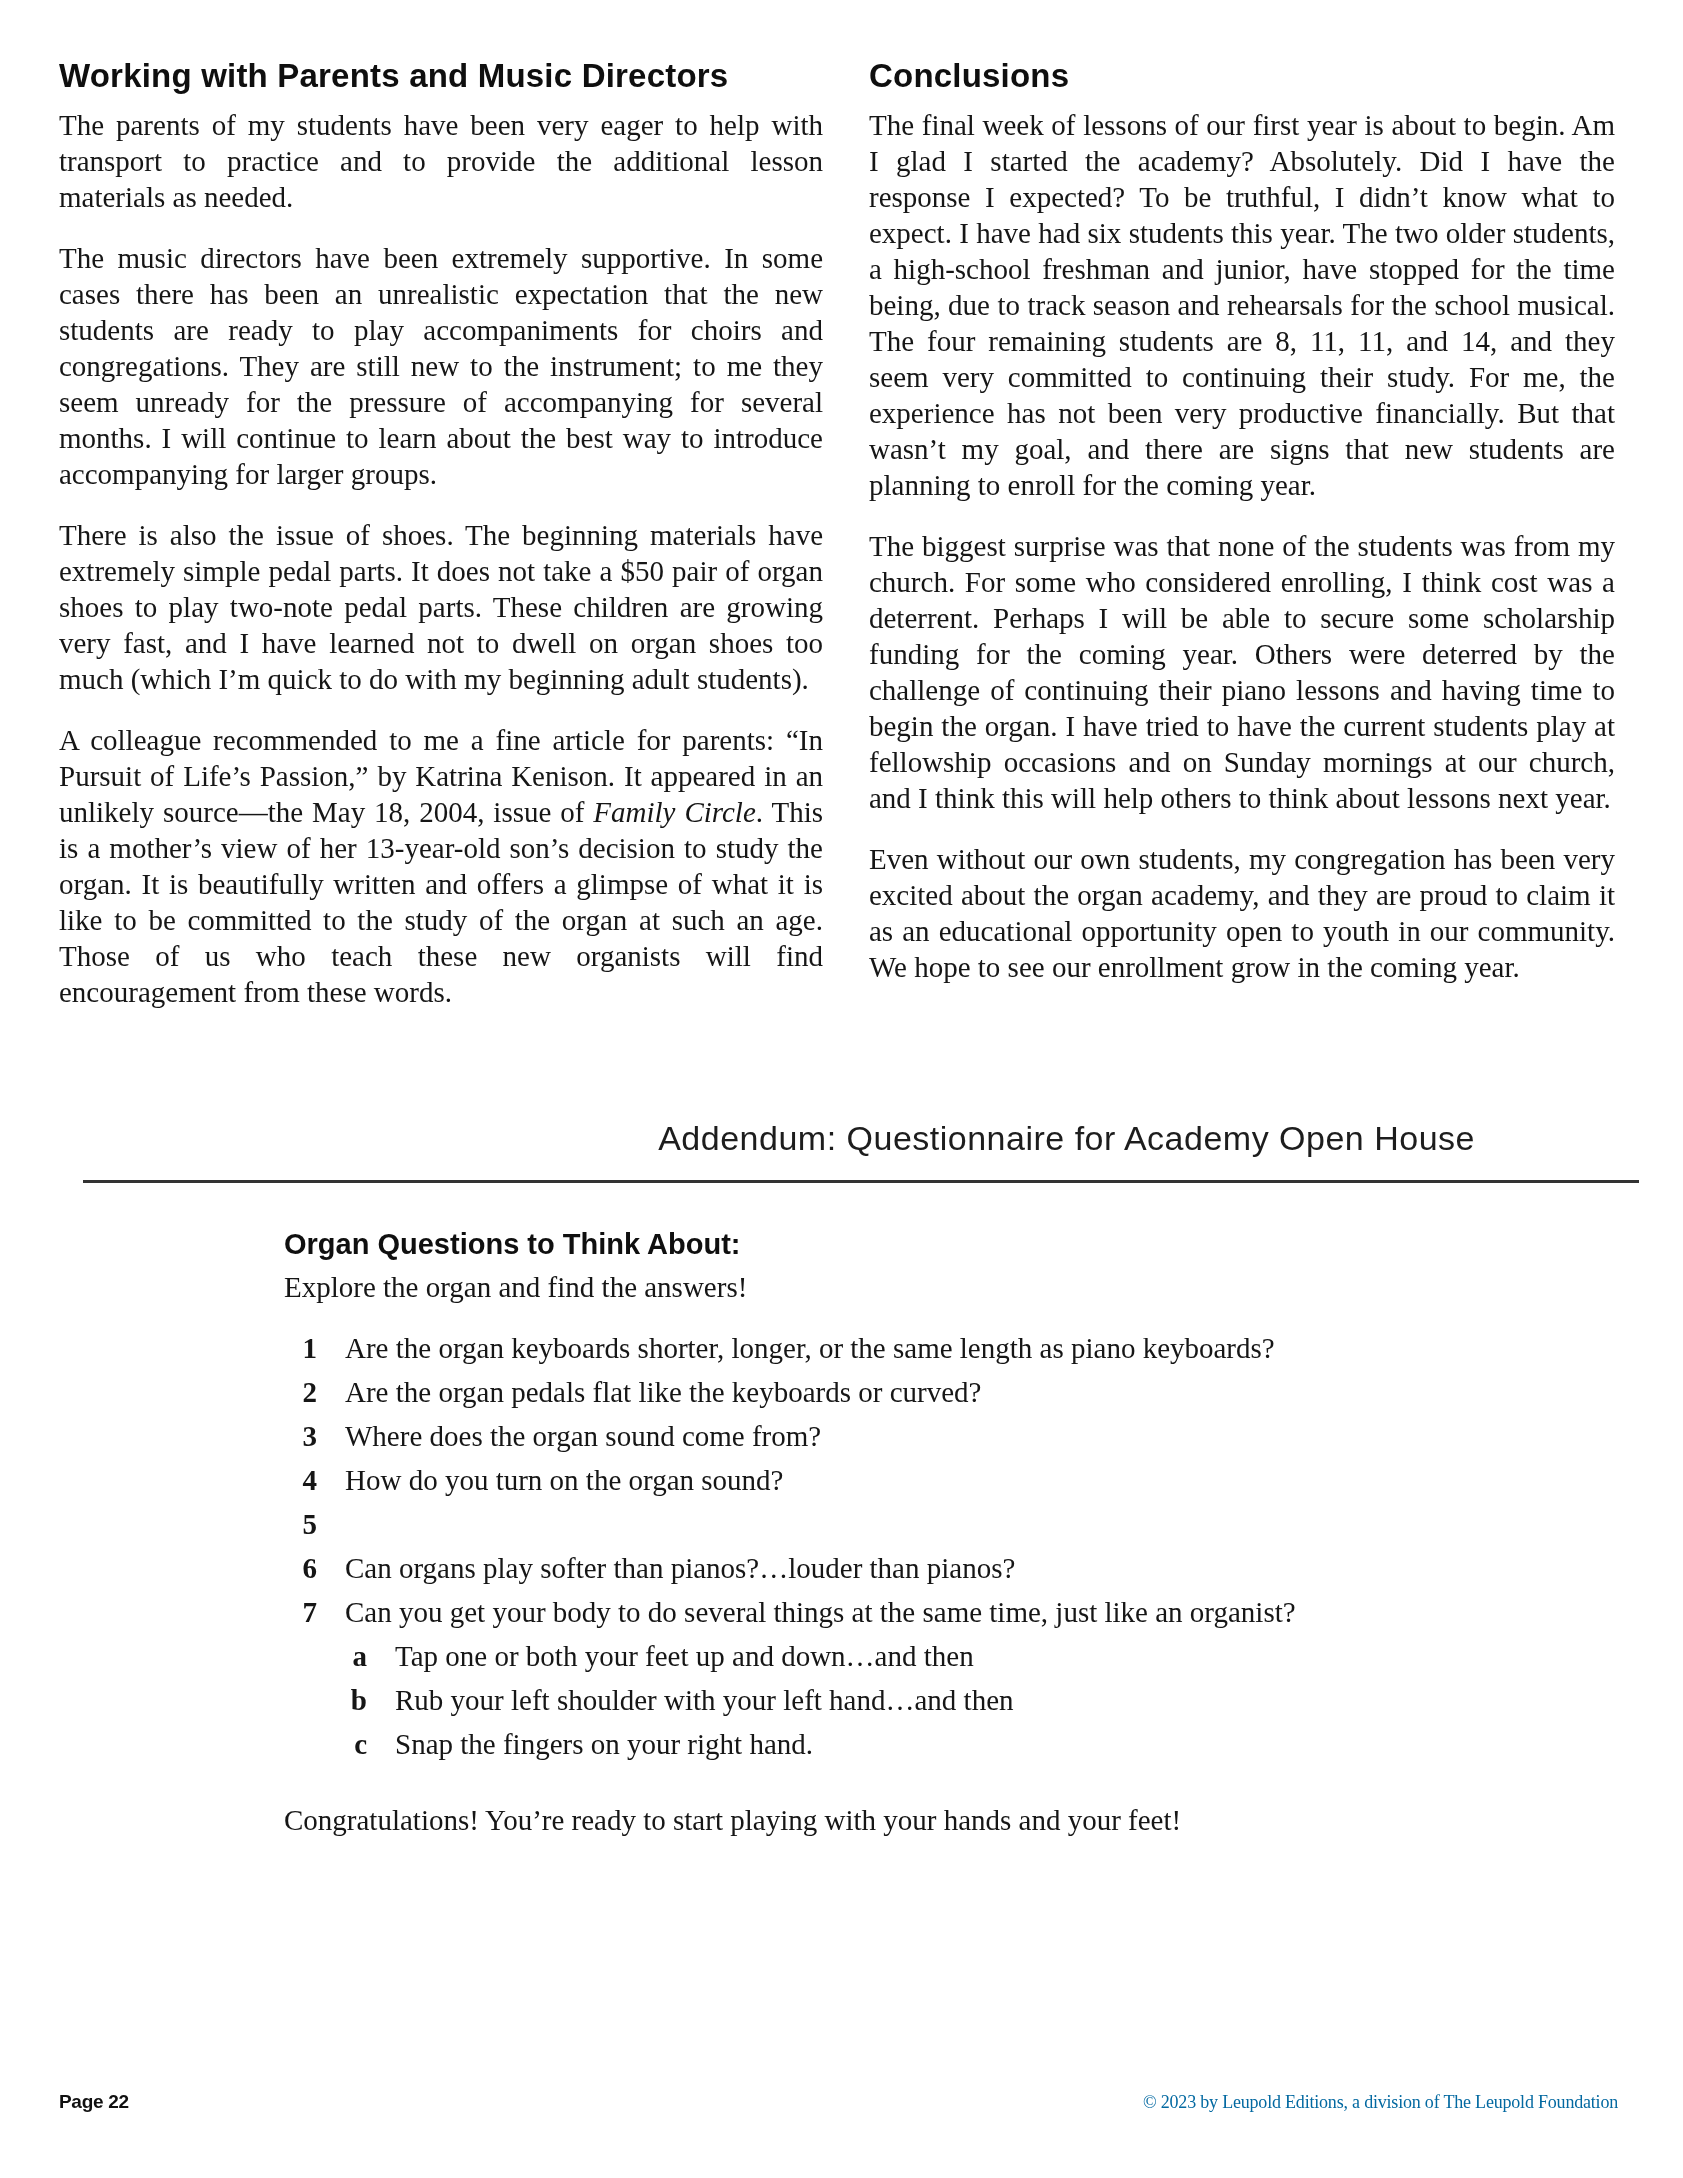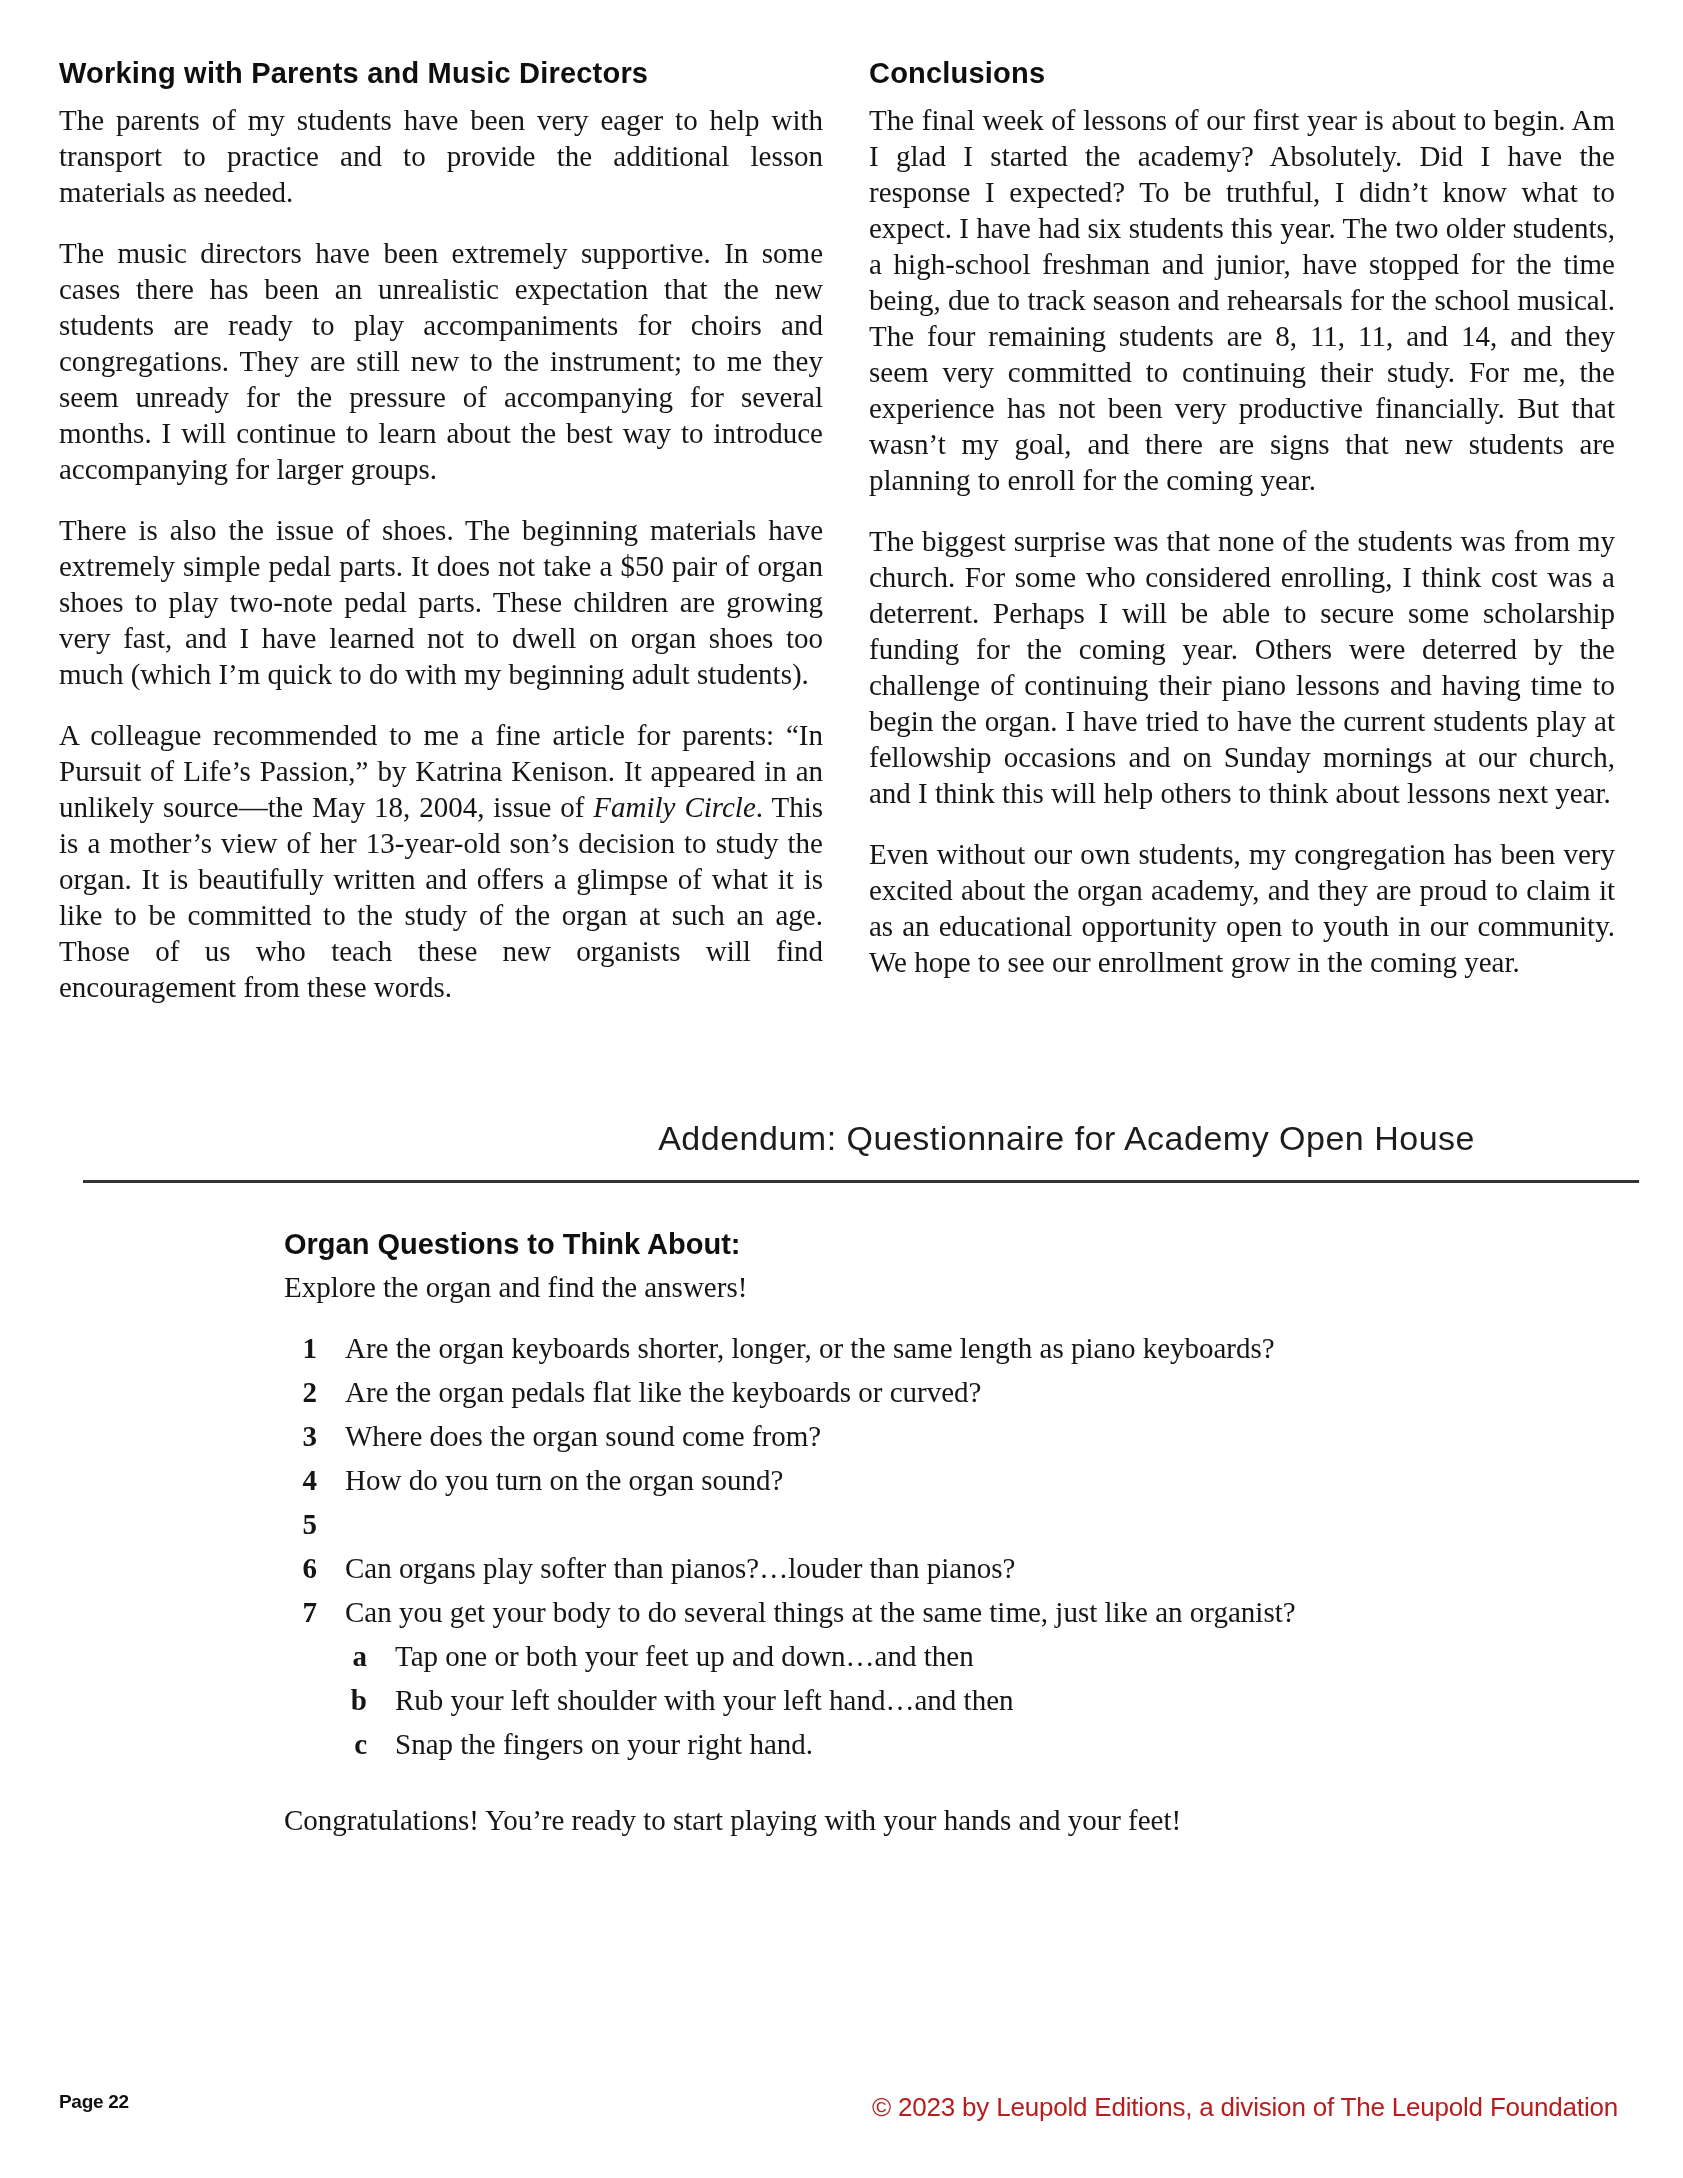--- a/index.html
+++ b/index.html
@@ -10,21 +10,21 @@
     background: #ffffff;
     color: #161616;
     font-family: "Liberation Serif", "DejaVu Serif", serif;
     overflow: hidden;
   }
   .col { position: absolute; top: 57px; }
   .col-left  { left: 59px;  width: 764px; }
   .col-right { left: 869px; width: 746px; }
   .col-heading {
     font-family: "Liberation Sans", "DejaVu Sans", sans-serif;
-    font-size: 29px; font-weight: 700; color: #0f0f0f;
+    font-size: 33px; font-weight: 700; color: #0f0f0f;
     margin: 0 0 12px 0; letter-spacing: 0.2px;
   }
   .bp {
     font-size: 29px; line-height: 36px; text-align: justify;
     margin: 0 0 25px 0; hyphens: auto; -webkit-hyphens: auto;
   }
   .bp:last-child { margin-bottom: 0; }
   em { font-style: italic; }
 
   .addendum-title {
@@ -50,22 +50,22 @@
   .q-row.sub { margin-left: 50px; }
   .congrats { font-size: 29px; line-height: 36px; margin: 40px 0 0 0; }
 
   .footer-page {
     position: absolute; left: 59px; top: 2091px;
     font-family: "Liberation Sans", "DejaVu Sans", sans-serif;
     font-size: 19px; font-weight: 700; letter-spacing: -0.3px; color: #101010;
   }
   .footer-copy {
     position: absolute; right: 65px; top: 2092px;
-    font-family: Liberation Sans, sans-serif;
-    font-size: 26px; letter-spacing: -0.2px; color: #b91c1c;
+    font-family: Liberation Serif, serif;
+    font-size: 18px; letter-spacing: -0.2px; color: #0369a1;
   }
 </style>
 </head>
 <body>
 
 <div class="page">
 
   <section class="col col-left">
     <h2 class="col-heading">Working with Parents and Music Directors</h2>
     <p class="bp">The parents of my students have been very eager to help with transport to practice and to provide the additional lesson materials as needed.</p>

